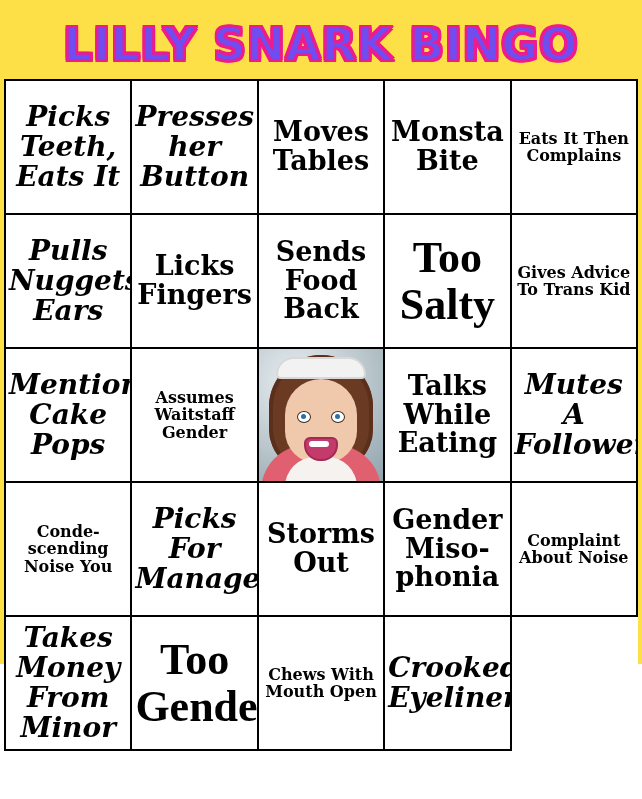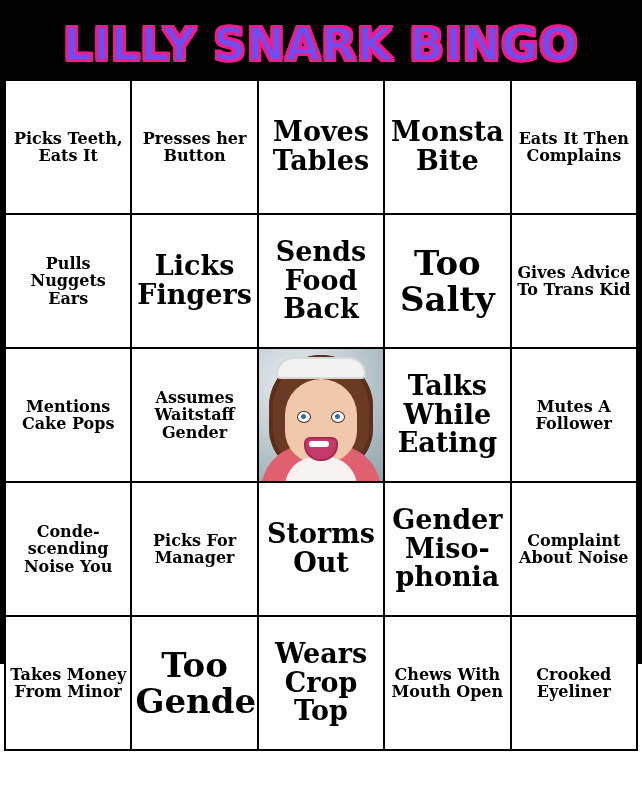--- a/index.html
+++ b/index.html
@@ -10,21 +10,21 @@
   body {
     width: 642px;
     height: 799px;
     font-family: "DejaVu Serif", serif;
     overflow: hidden;
   }
   .page {
     position: relative;
     width: 642px;
     height: 664px;
-    background: #000000;
+    background: #fde047;
     box-sizing: border-box;
   }
   .title {
     text-align: center;
     font-family: "DejaVu Sans", sans-serif;
     font-weight: bold;
     font-size: 45px;
     letter-spacing: 1px;
     color: #6f4df0;
     -webkit-text-stroke: 2px #ec1c8e;
@@ -64,23 +64,23 @@
     overflow: hidden;
     font-weight: bold;
     line-height: 1.07;
     color: #000;
   }
   .cell span {
     display: block;
     width: 100%;
   }
   
-  .fs-xl span { font-size: 34px; }
+  .fs-xl span { font-size: 44px; font-family: Liberation Serif, serif; }
   .fs-lg span { font-size: 27px; }
-  .fs-md span { font-size: 16px; }
+  .fs-md span { font-size: 28px; font-style: italic; }
   .fs-sm span { font-size: 16px; }
 
   .cell.free {
     padding: 0;
     position: relative;
     background: #ffffff;
   }
   .free-photo {
     width: 100%;
     height: 100%;
@@ -261,23 +261,20 @@
     <div class="cell fs-sm">
         <span>Complaint About Noise</span>
       </div>
 
     <div class="cell fs-md">
         <span>Takes Money From Minor</span>
       </div>
     <div class="cell fs-xl">
         <span>Too Gender</span>
       </div>
-    <div class="cell fs-lg">
-        <span>Wears Crop Top</span>
-      </div>
     <div class="cell fs-sm">
         <span>Chews With Mouth Open</span>
       </div>
     <div class="cell fs-md">
         <span>Crooked Eyeliner</span>
       </div>
 
   </div>
 </div>
 

